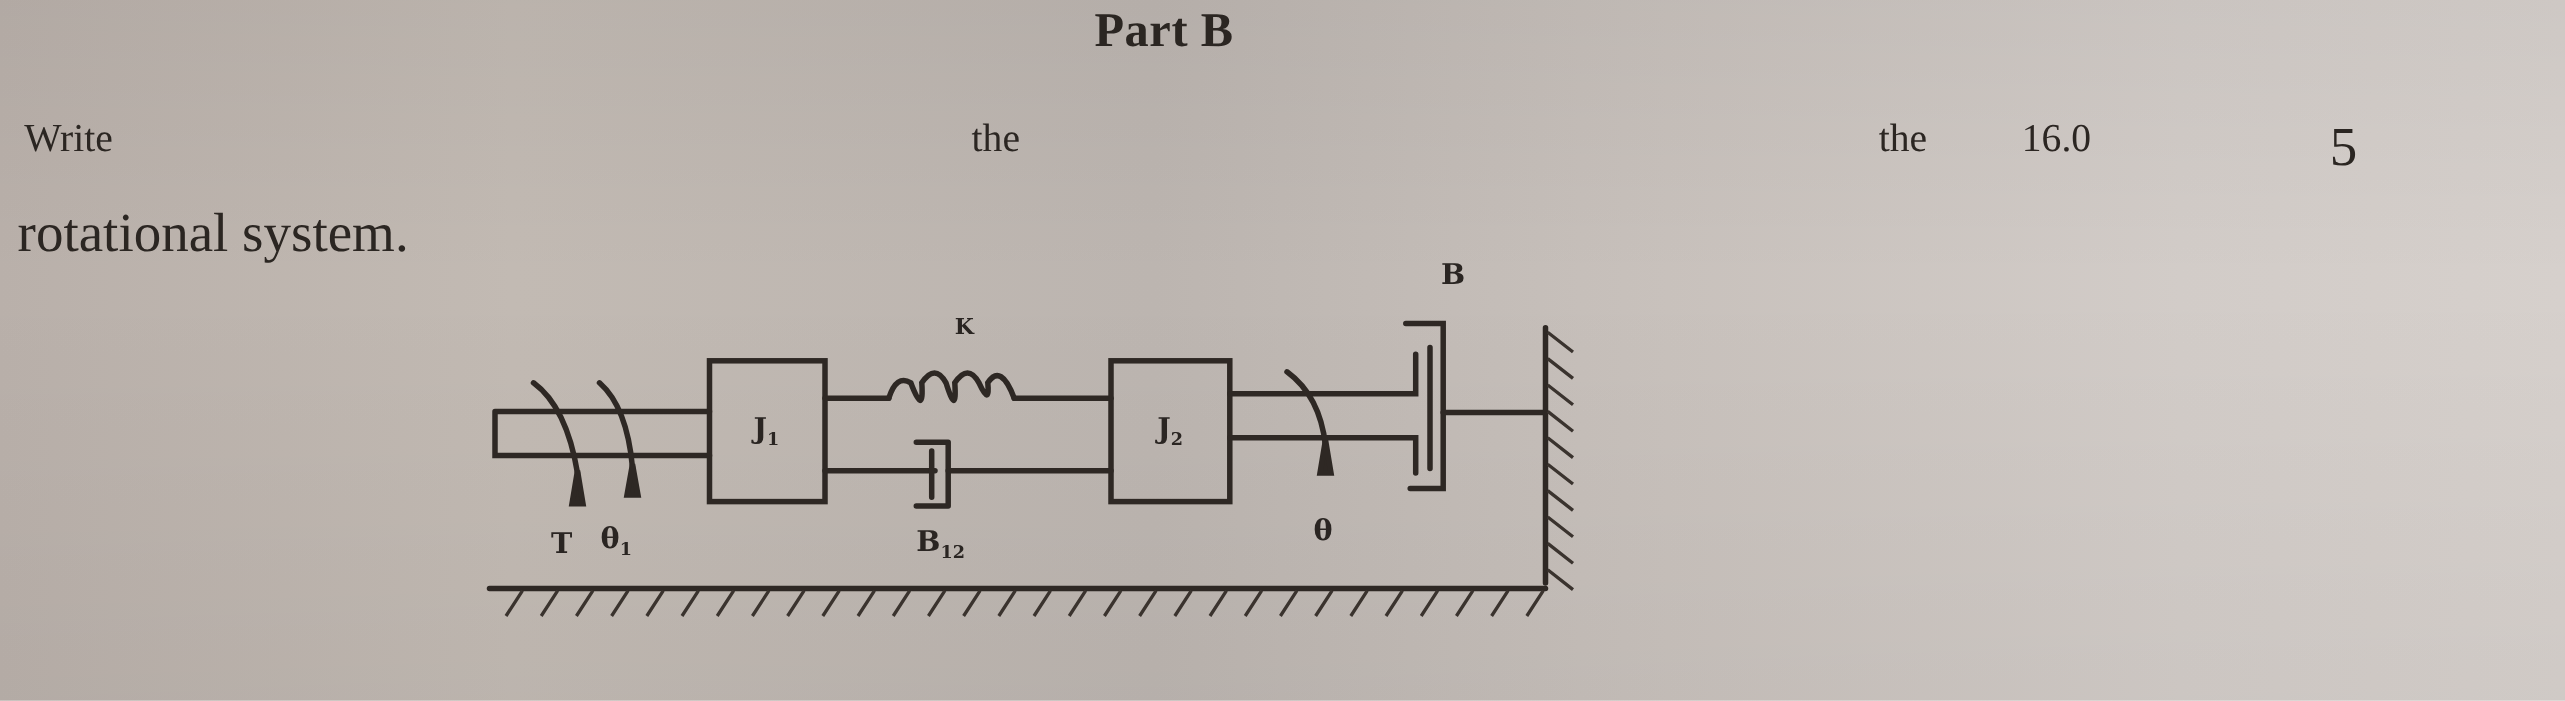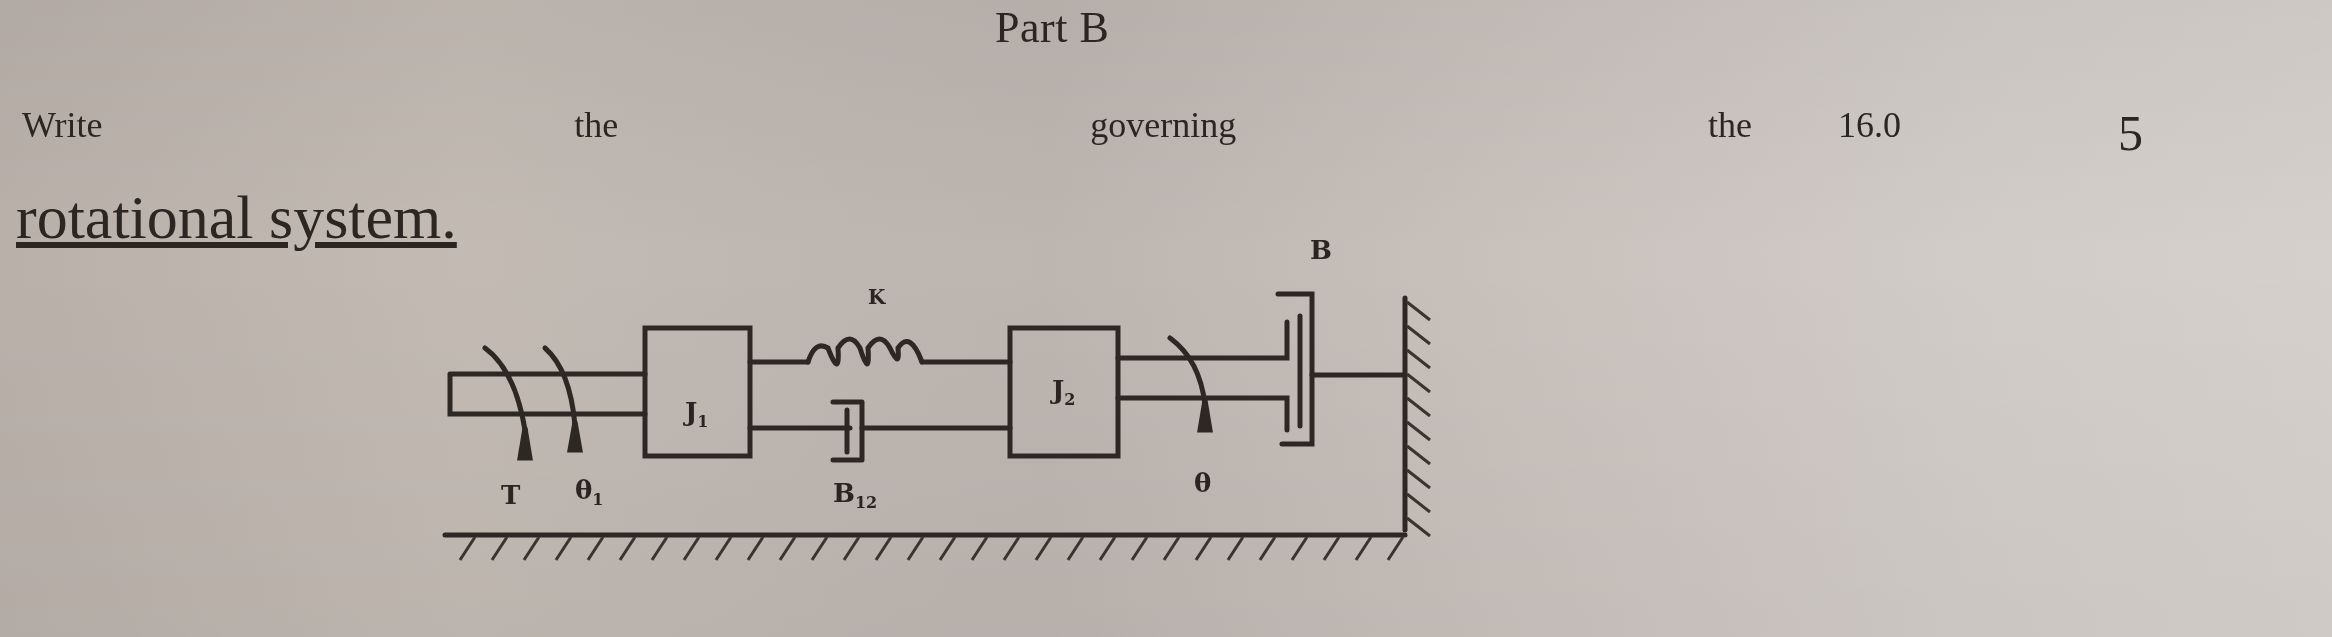--- a/index.html
+++ b/index.html
@@ -8,30 +8,29 @@
     background: linear-gradient(90deg, #b9b0aa 0%, #c2bab3 20%, #bcb5b0 45%, #c8c1bc 65%, #d2ccc8 85%, #d6d0cc 100%);
     font-family: "Liberation Serif", "DejaVu Serif", serif;
     color: #2b2622;
   }
   .shade {
     position: absolute; inset: 0; pointer-events: none;
     background: linear-gradient(180deg, rgba(0,0,0,0.04) 0%, rgba(0,0,0,0) 40%, rgba(0,0,0,0.03) 100%);
   }
   .part-title {
     position: absolute; left: 995px; top: 2px;
-    font-size: 44px; font-weight: normal; letter-spacing: 0.5px;
+    font-size: 44px; font-weight: bold; letter-spacing: 0.5px;
   }
   .q-line1 {
     position: absolute; left: 22px; top: 104px; width: 1730px;
     font-size: 36px; display: flex; justify-content: space-between;
   }
   .q-line2 {
     position: absolute; left: 16px; top: 182px;
-    font-size: 62px;
-    text-decoration: underline;
+    font-size: 50px;
   }
   .marks-co {
     position: absolute; left: 1838px; top: 104px; font-size: 36px;
   }
   .marks-pts {
     position: absolute; left: 2118px; top: 104px; font-size: 50px;
   }
   .diagram {
     position: absolute; left: 430px; top: 230px; width: 1070px; height: 400px;
   }
@@ -44,21 +43,20 @@
 </head>
 <body>
 
 <div class="shade"></div>
 
 <div class="part-title">Part B</div>
 
 <div class="q-line1">
   <span>Write</span>
   <span>the</span>
-  <span>governing</span>
   <span>the</span>
 </div>
 <div class="q-line2">rotational system.</div>
 <div class="marks-co">16.0</div>
 <div class="marks-pts">5</div>
 
 <div class="diagram">
   <svg viewBox="0 0 1070 400">
     <g stroke="#2e2824" stroke-width="5" fill="none" stroke-linecap="round">
 
@@ -97,20 +95,20 @@
     </g>
     <g stroke="#3a332e" stroke-width="3">
 
       <path d="M30 330 L45 307 M62 330 L77 307 M94 330 L109 307 M126 330 L141 307 M158 330 L173 307 M190 330 L205 307 M222 330 L237 307 M254 330 L269 307 M286 330 L301 307 M318 330 L333 307 M350 330 L365 307 M382 330 L397 307 M414 330 L429 307 M446 330 L461 307 M478 330 L493 307 M510 330 L525 307 M542 330 L557 307 M574 330 L589 307 M606 330 L621 307 M638 330 L653 307 M670 330 L685 307 M702 330 L717 307 M734 330 L749 307 M766 330 L781 307 M798 330 L813 307 M830 330 L845 307 M862 330 L877 307 M894 330 L909 307 M926 330 L941 307 M958 330 L973 307"></path>
 
       <path d="M977 72 L1000 90 M977 96 L1000 114 M977 120 L1000 138 M977 144 L1000 162 M977 168 L1000 186 M977 192 L1000 210 M977 216 L1000 234 M977 240 L1000 258 M977 264 L1000 282 M977 288 L1000 306"></path>
     </g>
   </svg>
 
   <span class="dlabel" style="left:71px; top:250px;">T</span>
-  <span class="dlabel" style="left:116px; top:245px;margin-left:29px;"><span>θ</span><sub>1</sub></span>
-  <span class="dlabel" style="left:255px; top:145px;margin-top:22px;"><span>J</span><sub>1</sub></span>
+  <span class="dlabel" style="left:116px; top:245px;"><span>θ</span><sub>1</sub></span>
+  <span class="dlabel" style="left:255px; top:145px;"><span>J</span><sub>1</sub></span>
   <span class="dlabel" style="left:438px; top:55px; font-size:20px;">K</span>
   <span class="dlabel" style="left:403px; top:248px;"><span>B</span><sub>12</sub></span>
   <span class="dlabel" style="left:622px; top:145px;"><span>J</span><sub>2</sub></span>
   <span class="dlabel" style="left:764px; top:238px;">θ</span>
   <span class="dlabel" style="left:880px; top:5px;">B</span>
 </div>
 
 </body></html>

